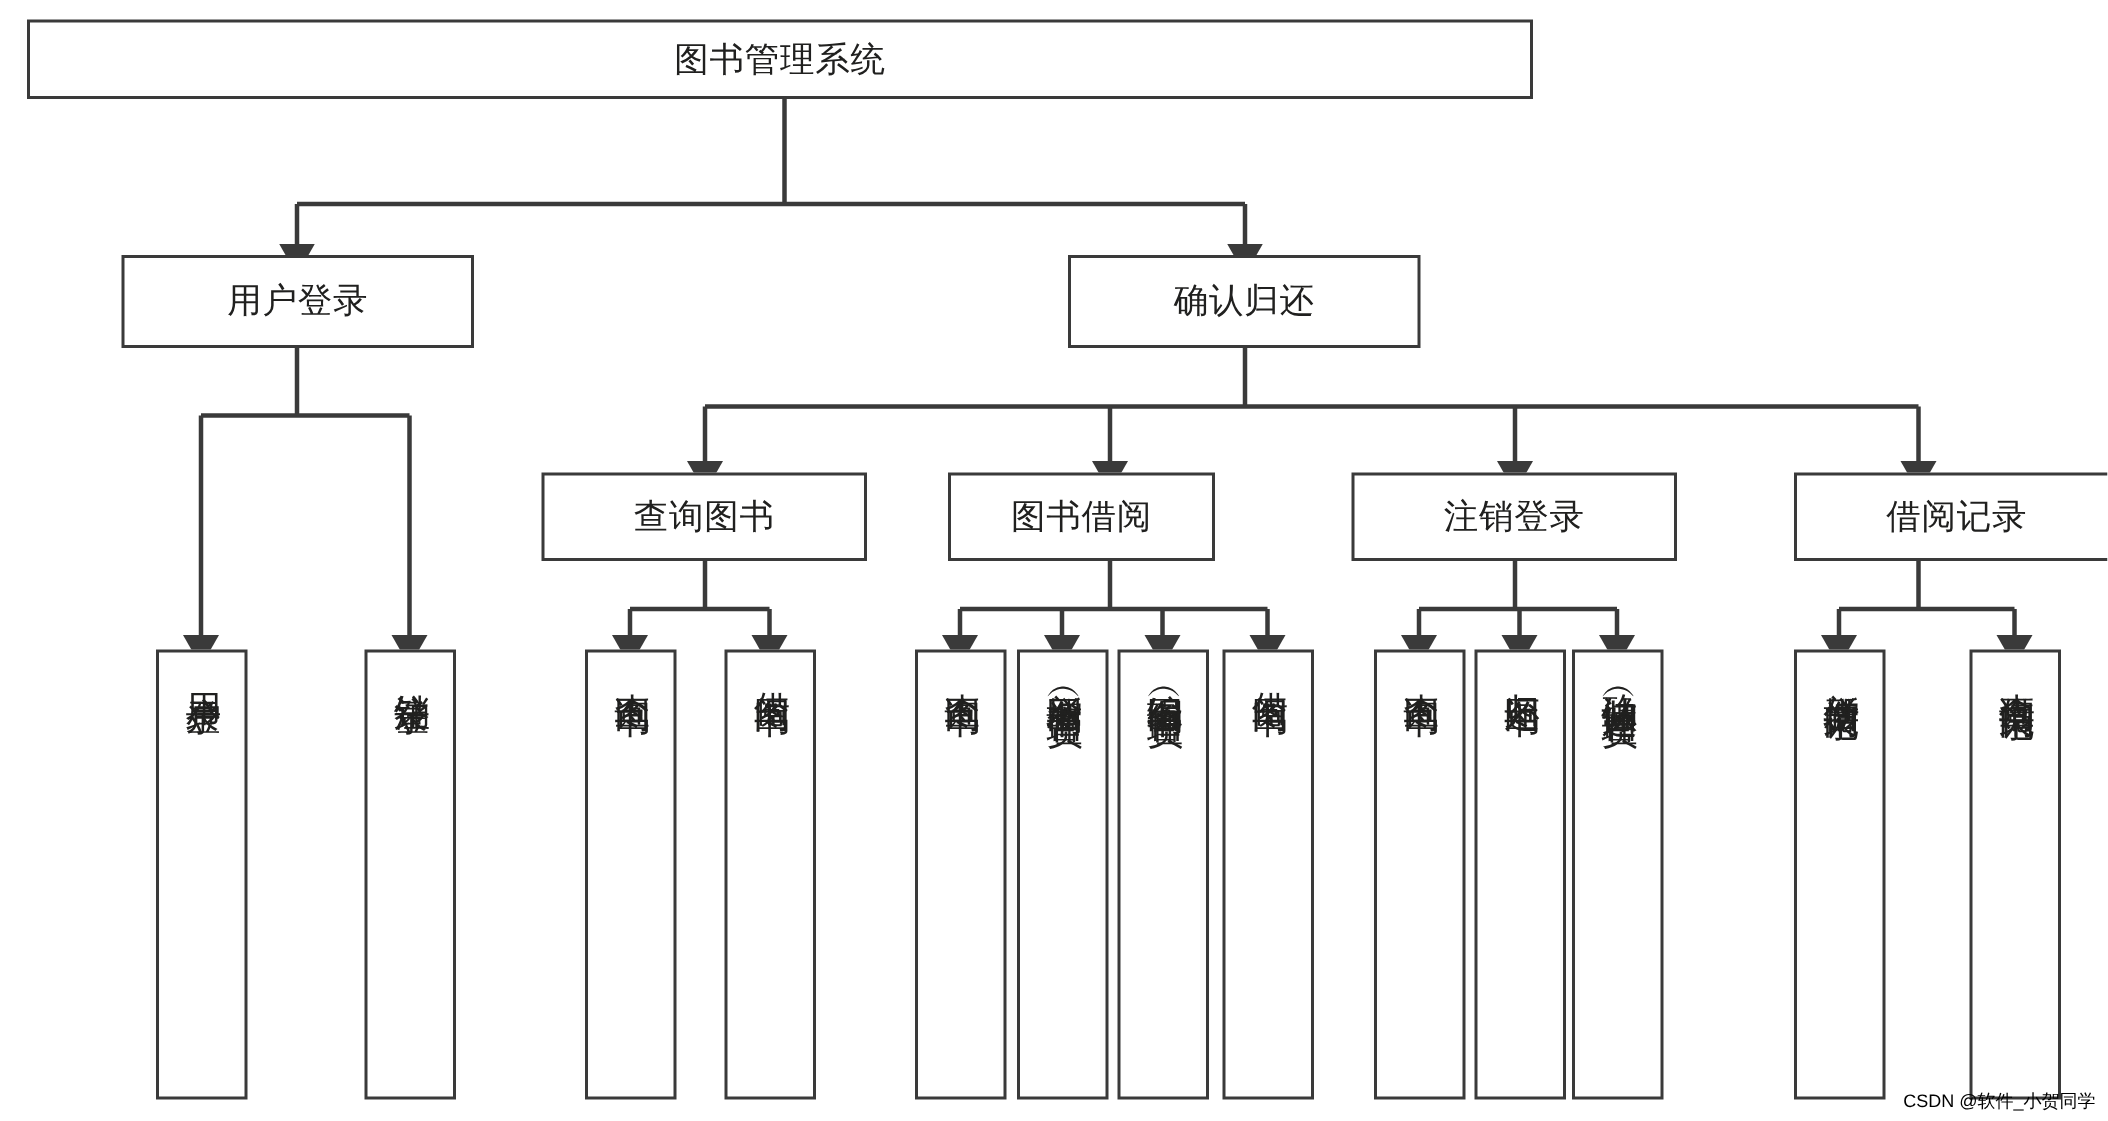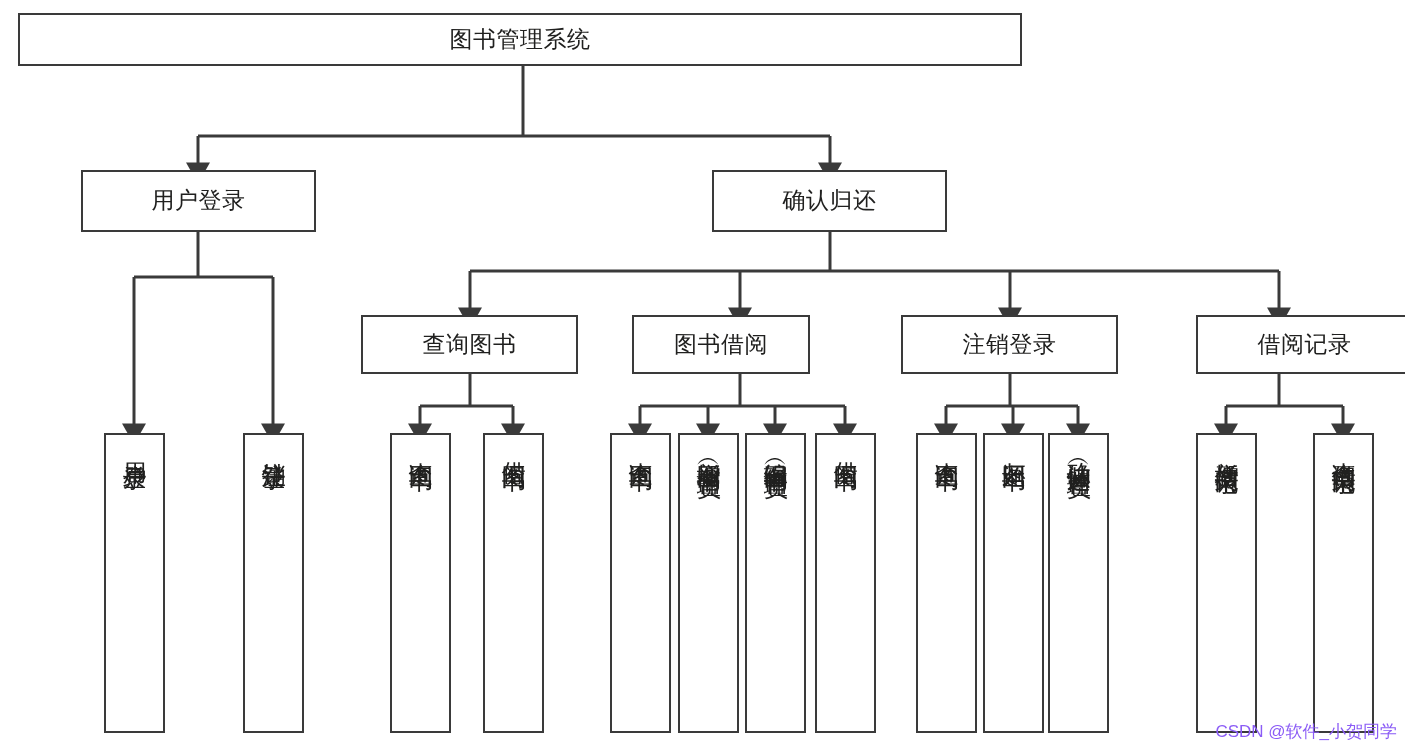--- a/index.html
+++ b/index.html
@@ -60,22 +60,22 @@
     font-size: 24px;
     line-height: 1.02;
     letter-spacing: 2px;
     white-space: nowrap;
     max-height: 292px;
   }
   .watermark {
     position: absolute;
     right: 8px;
     bottom: 4px;
-    font-size: 17px;
-    color: #8b5cf6;
+    font-size: 12px;
+    color: #000000;
     white-space: nowrap;
     font-family: "Liberation Sans", "DejaVu Sans", sans-serif;
   }
 </style>
 </head>
 <body>
 
 <div id="canvas">
 
   <svg class="edges" viewBox="0 0 1405 747" xmlns="http://www.w3.org/2000/svg">

